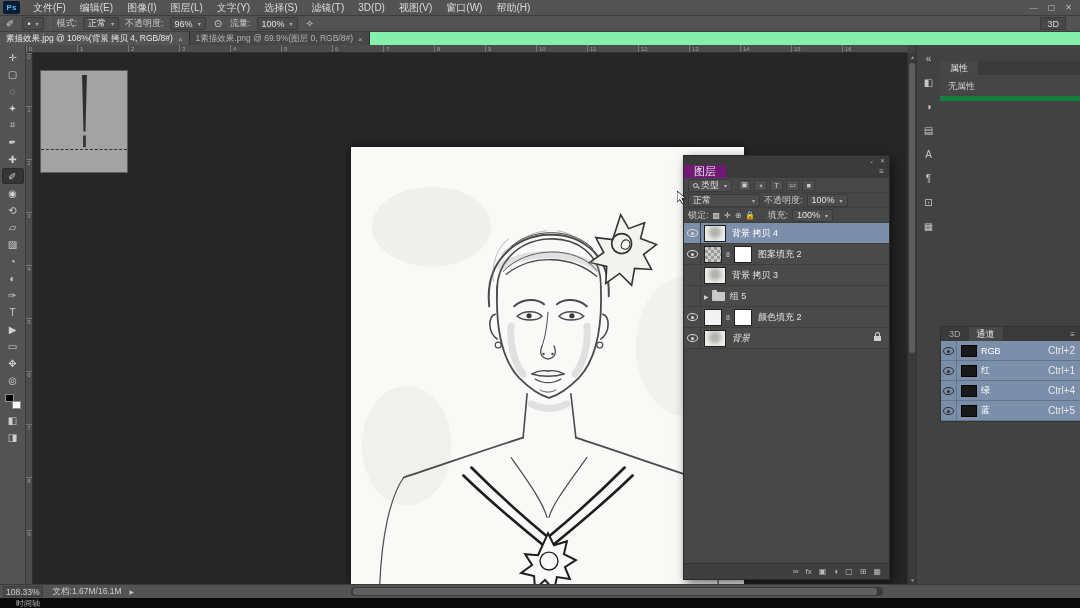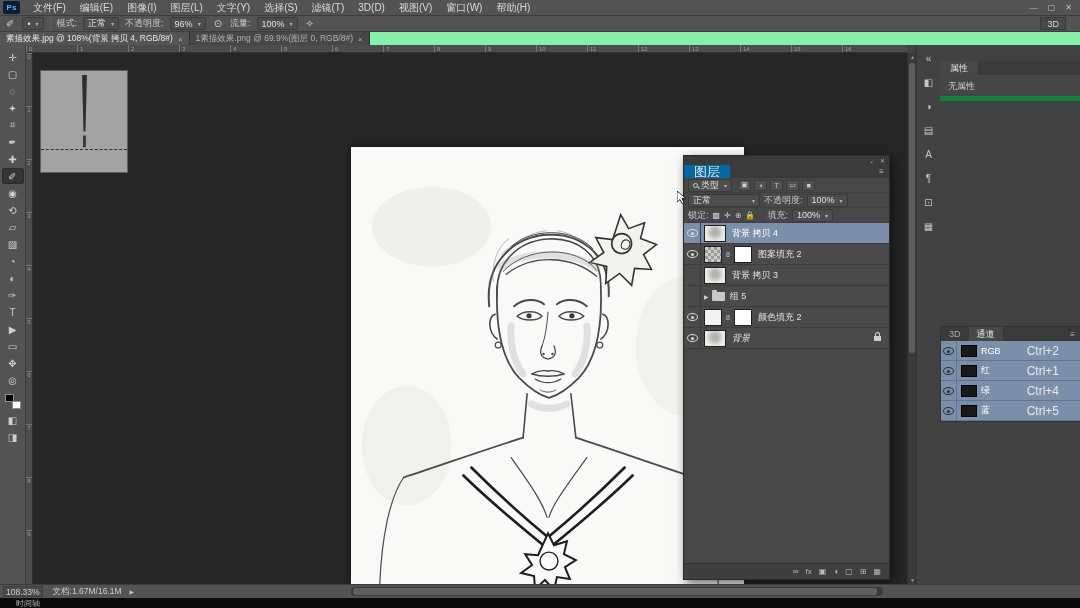--- a/index.html
+++ b/index.html
@@ -61,21 +61,21 @@
   
   .vscroll{position:absolute;left:907px;top:8px;width:9px;height:531px;background:#3a3a3a;border-left:1px solid #2e2e2e}
   .vthumb{position:absolute;left:1px;top:10px;width:6px;height:290px;background:#5d5d5d;border-radius:3px}
   .vsarr{position:absolute;left:0;width:9px;font-size:5px;color:#9a9a9a;text-align:center}
   
   .layers-panel{position:absolute;left:650px;top:102px;width:207px;height:425px;background:#474747;
                 border:1px solid #2a2a2a;box-shadow:3px 4px 10px rgba(0,0,0,.55);font-size:9px}
   .lp-topbar{height:9px;background:#3a3a3a;display:flex;justify-content:flex-end;align-items:center;gap:6px;
              padding-right:4px;color:#b5b5b5;font-size:6px}
   .lp-tabrow{height:13px;background:#3a3a3a;display:flex;align-items:stretch}
-  .lp-tab{background:#0369a1;padding:0 10px;display:flex;align-items:center;font-size:13px;color:#e4e4e4}
+  .lp-tab{background:#701a75;padding:0 10px;display:flex;align-items:center;font-size:11px;color:#e4e4e4}
   .lp-menu{margin-left:auto;padding-right:5px;display:flex;align-items:center;color:#bdbdbd;font-size:8px}
   .lp-row{height:15px;display:flex;align-items:center;gap:4px;padding:0 4px;border-bottom:1px solid #3f3f3f}
   .mag{width:5px;height:5px;border:1px solid #ccc;border-radius:50%;position:relative;display:inline-block;margin-right:3px}
   .mag::after{content:"";position:absolute;width:3px;height:1px;background:#ccc;transform:rotate(45deg);right:-3px;bottom:-1px}
   .filter-icons{display:flex;gap:3px;margin-left:2px}
   .ficon{width:13px;height:11px;background:#515151;border:1px solid #3c3c3c;display:flex;align-items:center;
          justify-content:center;font-size:7px;color:#cfcfcf}
   .lock-icons{display:flex;gap:4px;align-items:center}
   .licon{font-size:8px;color:#cfcfcf}
   
@@ -120,21 +120,21 @@
   .pp-tab{background:#474747;padding:0 10px;display:flex;align-items:center;font-size:9px;color:#e4e4e4}
   .pp-body{height:26px;background:#464646;border-bottom:5px solid #15803d;padding:5px 8px;font-size:9px;color:#cfcfcf}
   .chan-panel{position:absolute;left:0;top:281px;width:141px;background:#474747;border:1px solid #333}
   .cp-header{height:14px;background:#3a3a3a;display:flex;align-items:stretch}
   .cp-tab-inactive{padding:0 8px;display:flex;align-items:center;font-size:9px;color:#a8a8a8}
   .cp-tab{background:#474747;padding:0 8px;display:flex;align-items:center;font-size:9px;color:#e4e4e4}
   .chan-row{height:20px;display:flex;align-items:center;background:#7b8fab;border-bottom:1px solid #62758f;cursor:default}
   .chan-row .eye-cell{width:16px;border-right:1px solid #62758f}
   .chan-thumb{width:16px;height:12px;background:#191919;border:1px solid #000;margin:0 4px;flex:0 0 auto}
   .chan-name{font-size:9px;color:#fff;flex:1}
-  .chan-key{font-size:12px;color:#e8e8e8;margin-right:21px}
+  .chan-key{font-size:10px;color:#e8e8e8;margin-right:5px}
   
   .statusbar{position:absolute;left:0;top:584px;width:100%;height:14px;background:#535353;
              border-top:1px solid #3a3a3a;display:flex;align-items:center;font-size:8.5px;color:#cccccc}
   .zoom-field{margin-left:3px;padding:0 2px;background:#4a4a4a;border:1px solid #3c3c3c;height:11px;
               display:flex;align-items:center}
   .doc-info{margin-left:10px}
   .status-arrow{margin-left:8px;font-size:6px;color:#bdbdbd}
   .hscroll{position:absolute;left:351px;top:2px;width:532px;height:9px;background:#3a3a3a;border-radius:4px}
   .hthumb{position:absolute;left:2px;top:1px;width:524px;height:7px;background:#606060;border-radius:3px}
   

